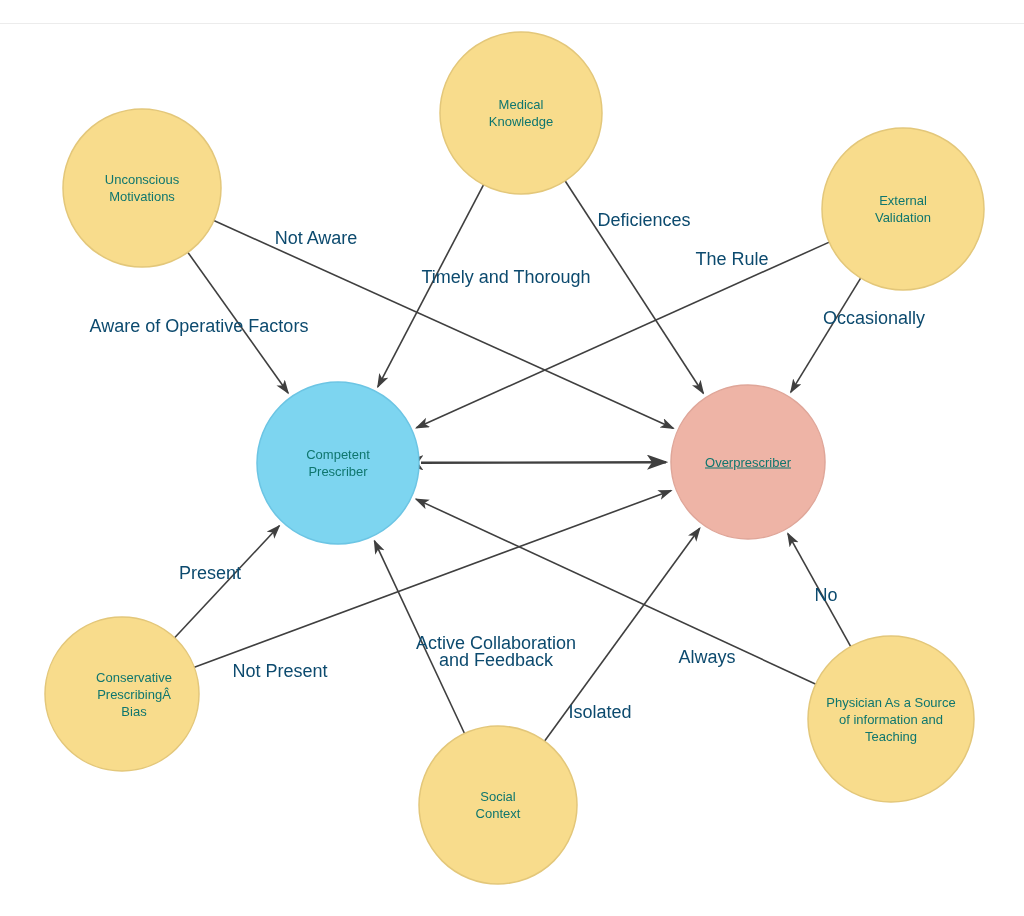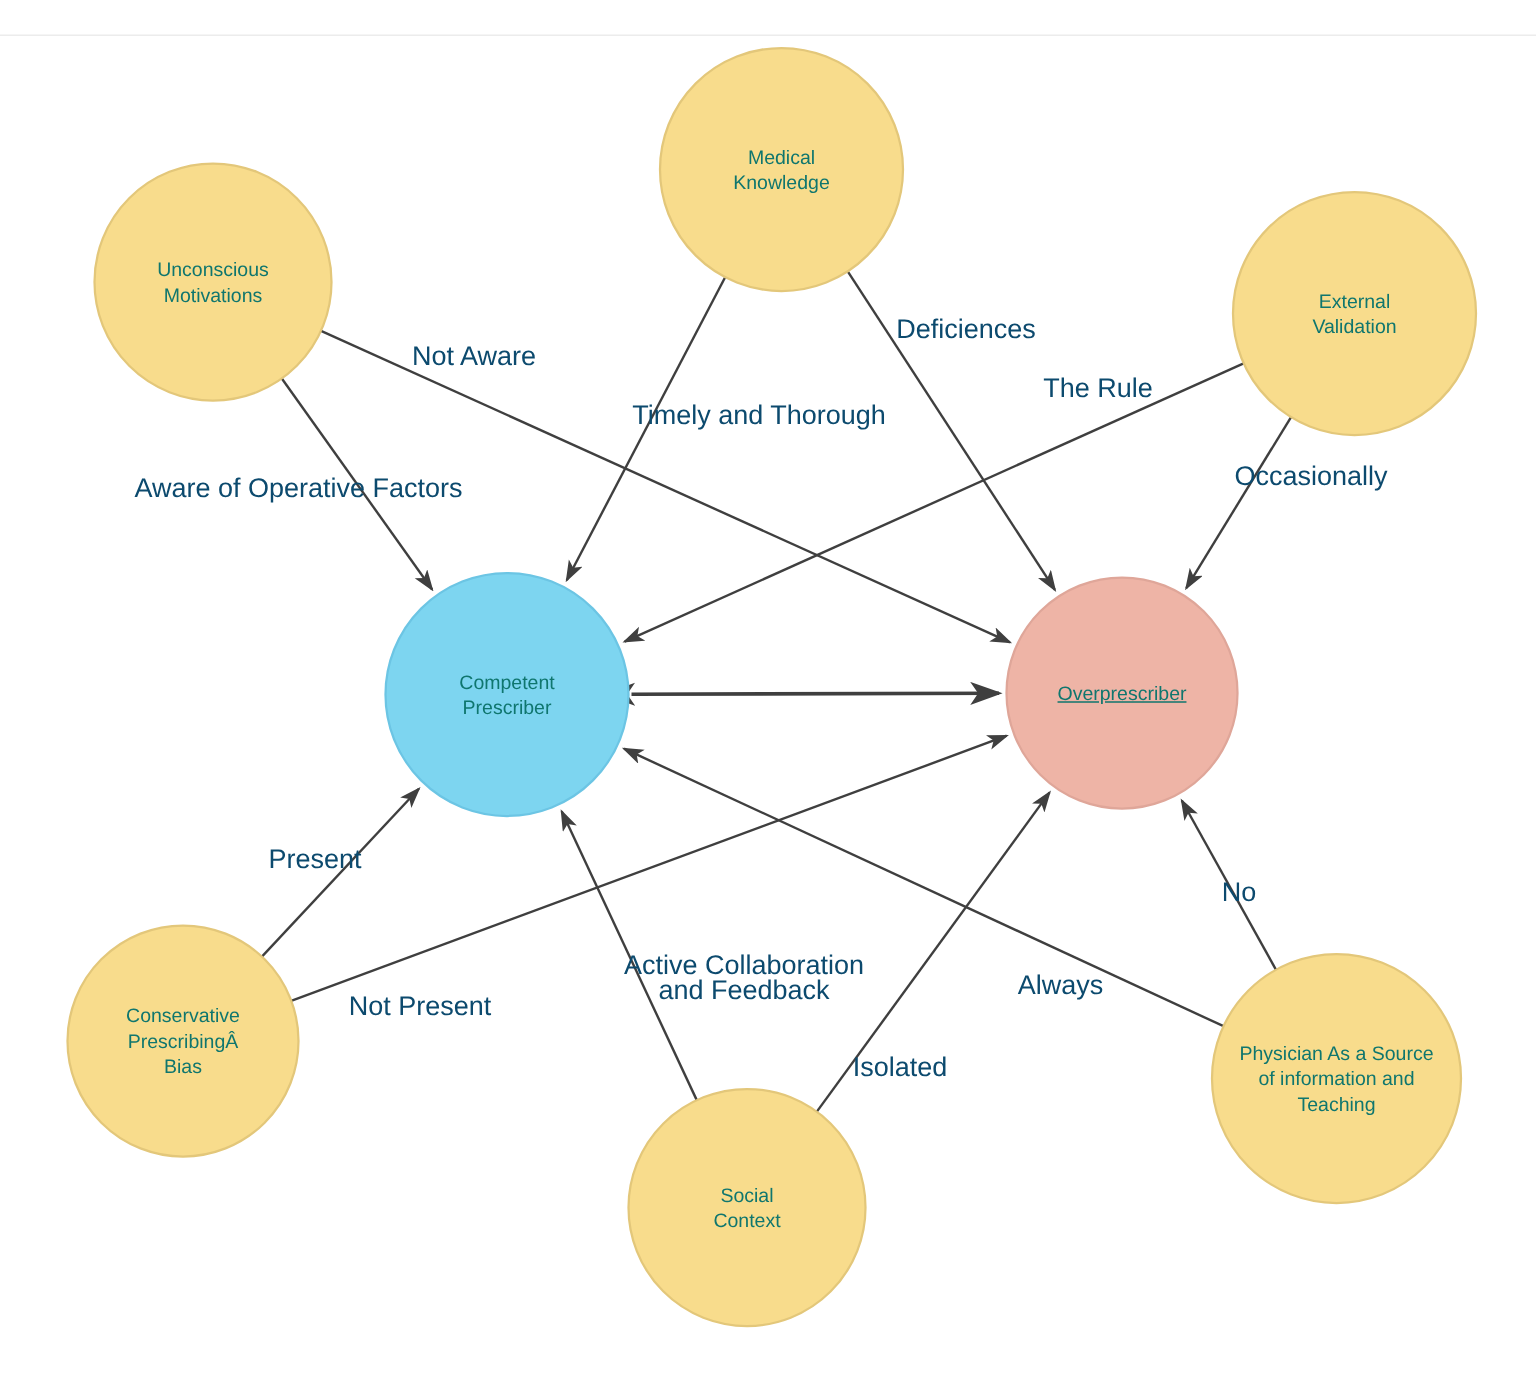--- a/index.html
+++ b/index.html
@@ -100,21 +100,21 @@
   <div id="node-labels">
       <div class="node-label" style="left: 521px; top: 113px; width: 152px;">Medical
 Knowledge</div>
       <div class="node-label" style="left: 142px; top: 188px; width: 148px;">Unconscious
 Motivations</div>
       <div class="node-label" style="left: 903px; top: 209px; width: 152px;">External
 Validation</div>
       <div class="node-label" style="left: 338px; top: 463px; width: 152px;">Competent
 Prescriber</div>
       <div class="node-label" style="left: 748px; top: 462px; width: 144px; text-decoration: underline;">Overprescriber</div>
-      <div class="node-label" style="left: 122px; top: 694px; width: 144px;">Conservative
+      <div class="node-label" style="left: 134px; top: 694px; width: 144px;">Conservative
 PrescribingÂ
 Bias</div>
       <div class="node-label" style="left: 891px; top: 719px; width: 156px;">Physician As a Source
 of information and
 Teaching</div>
       <div class="node-label" style="left: 498px; top: 805px; width: 148px;">Social
 Context</div>
     </div>
   <div id="edge-labels">
       <div class="edge-label" style="left: 316px; top: 238px;">Not Aware</div>

